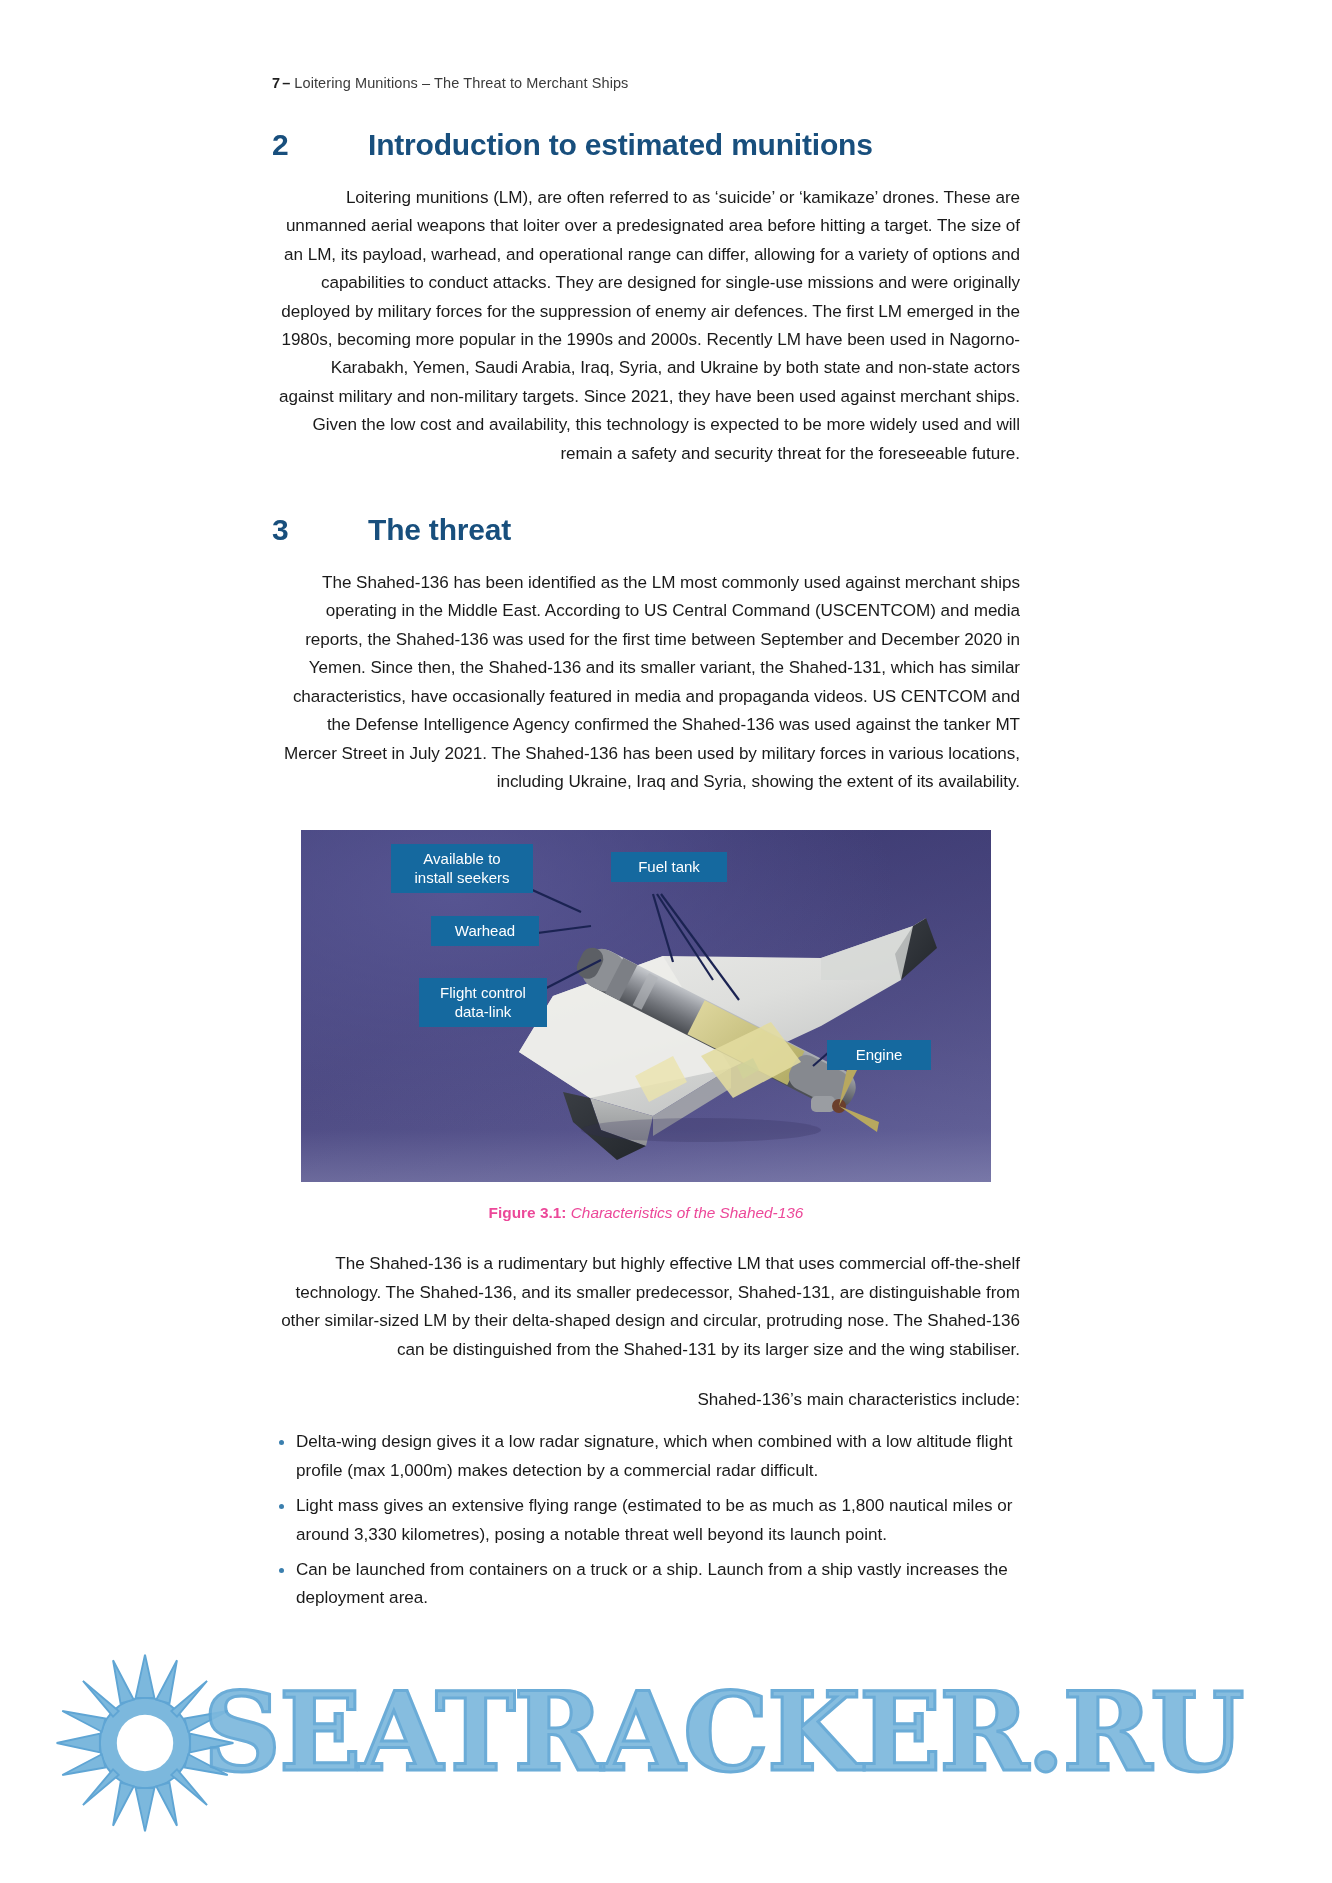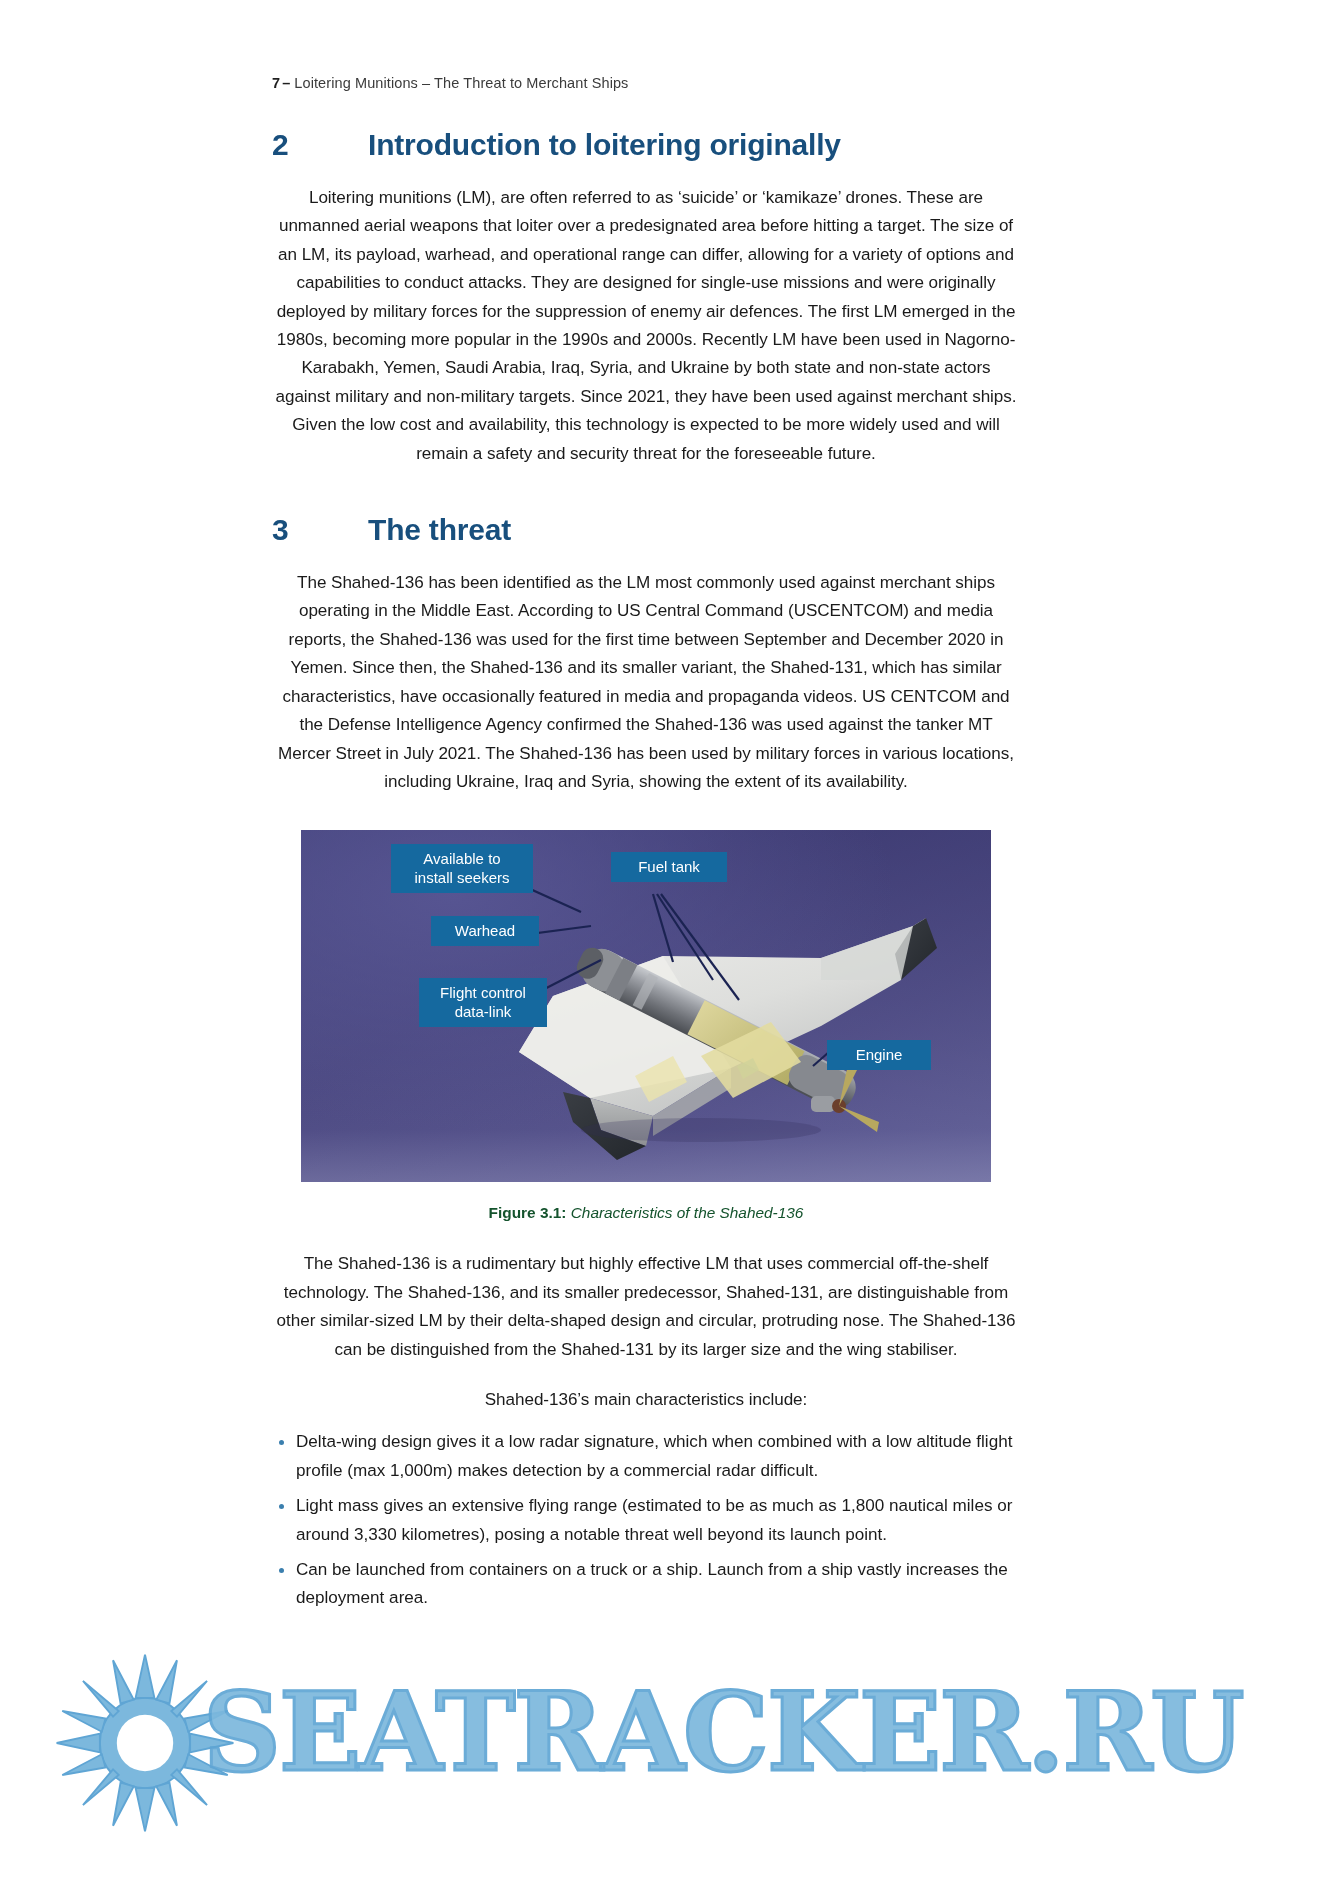--- a/index.html
+++ b/index.html
@@ -62,21 +62,21 @@
   }
   .section-head .title {
     flex: 1;
   }
 
   
   .para {
     font-size: 17.1px;
     line-height: 28.4px;
     color: #1a1a1a;
-    text-align: center;
+    text-align: right;
     letter-spacing: -0.05px;
   }
 
   
   .figure-wrap {
     display: flex;
     justify-content: center;
   }
   .figure {
     position: relative;
@@ -105,21 +105,21 @@
     line-height: 19px;
     padding: 5px 12px 6px 12px;
     text-align: center;
     white-space: pre-line;
     box-shadow: 0 0 0 0 rgba(0,0,0,0);
   }
 
   .fig-caption {
     text-align: center;
     font-size: 15.4px;
-    color: #14532d;
+    color: #ec4899;
     margin-top: 22px;
   }
   .fig-caption .lbl {
     font-weight: bold;
   }
   .fig-caption .cap {
     font-style: italic;
   }
 
   
@@ -185,21 +185,21 @@
 
   <div class="running-header">
     <span class="pg">7</span><span class="dash">–</span><span>Loitering Munitions – The Threat to Merchant Ships</span>
   </div>
 
   <div class="content">
 
     <div style="height:128px"></div>
     <div class="section-head">
       <span class="num">2</span>
-      <span class="title">Introduction to loitering originally</span>
+      <span class="title">Introduction to estimated munitions</span>
     </div>
 
     <div style="height:22px"></div>
     <p class="para" style="margin:0;">Loitering munitions (LM), are often referred to as ‘suicide’ or ‘kamikaze’ drones. These are unmanned aerial weapons that loiter over a predesignated area before hitting a target. The size of an LM, its payload, warhead, and operational range can differ, allowing for a variety of options and capabilities to conduct attacks. They are designed for single-use missions and were originally deployed by military forces for the suppression of enemy air defences. The first LM emerged in the 1980s, becoming more popular in the 1990s and 2000s. Recently LM have been used in Nagorno-Karabakh, Yemen, Saudi Arabia, Iraq, Syria, and Ukraine by both state and non-state actors against military and non-military targets. Since 2021, they have been used against merchant ships. Given the low cost and availability, this technology is expected to be more widely used and will remain a safety and security threat for the foreseeable future.</p>
 
     <div style="height:45px"></div>
     <div class="section-head">
       <span class="num">3</span>
       <span class="title">The threat</span>
     </div>

